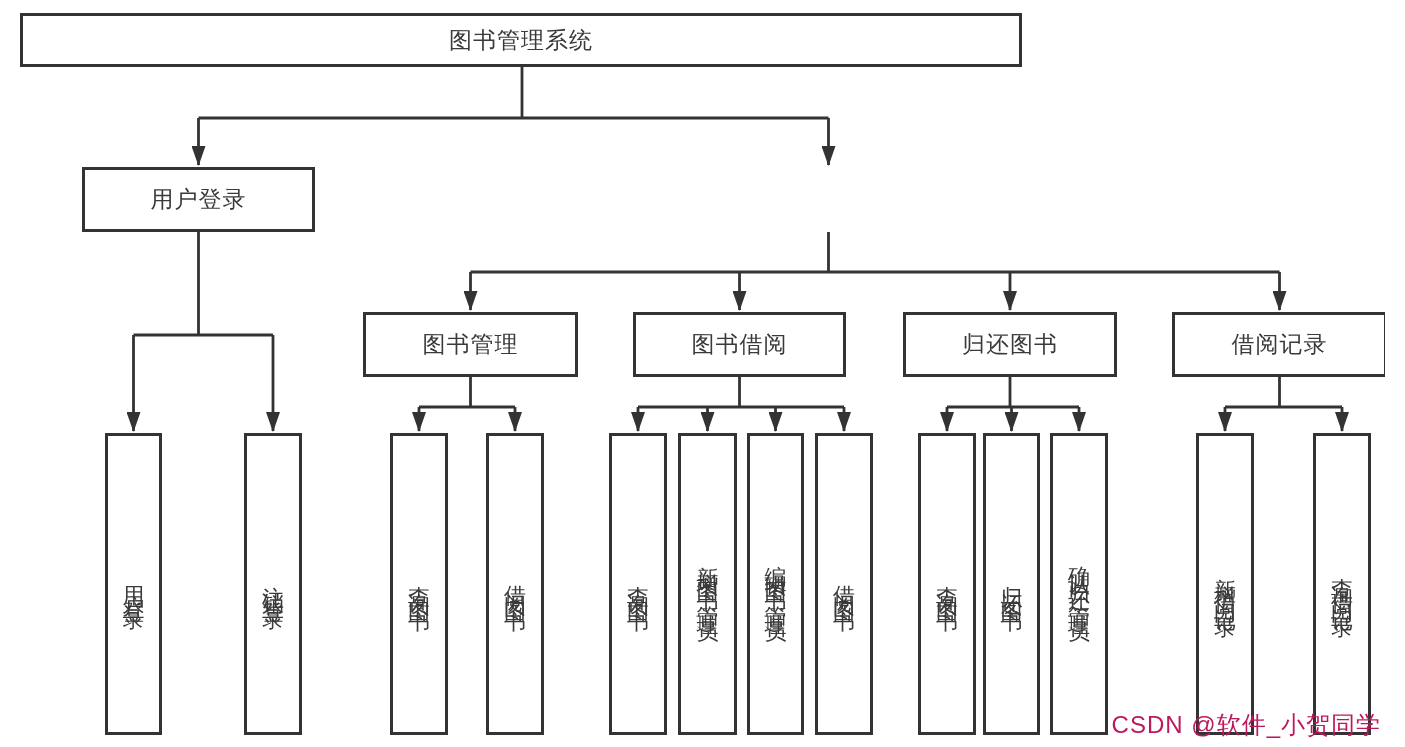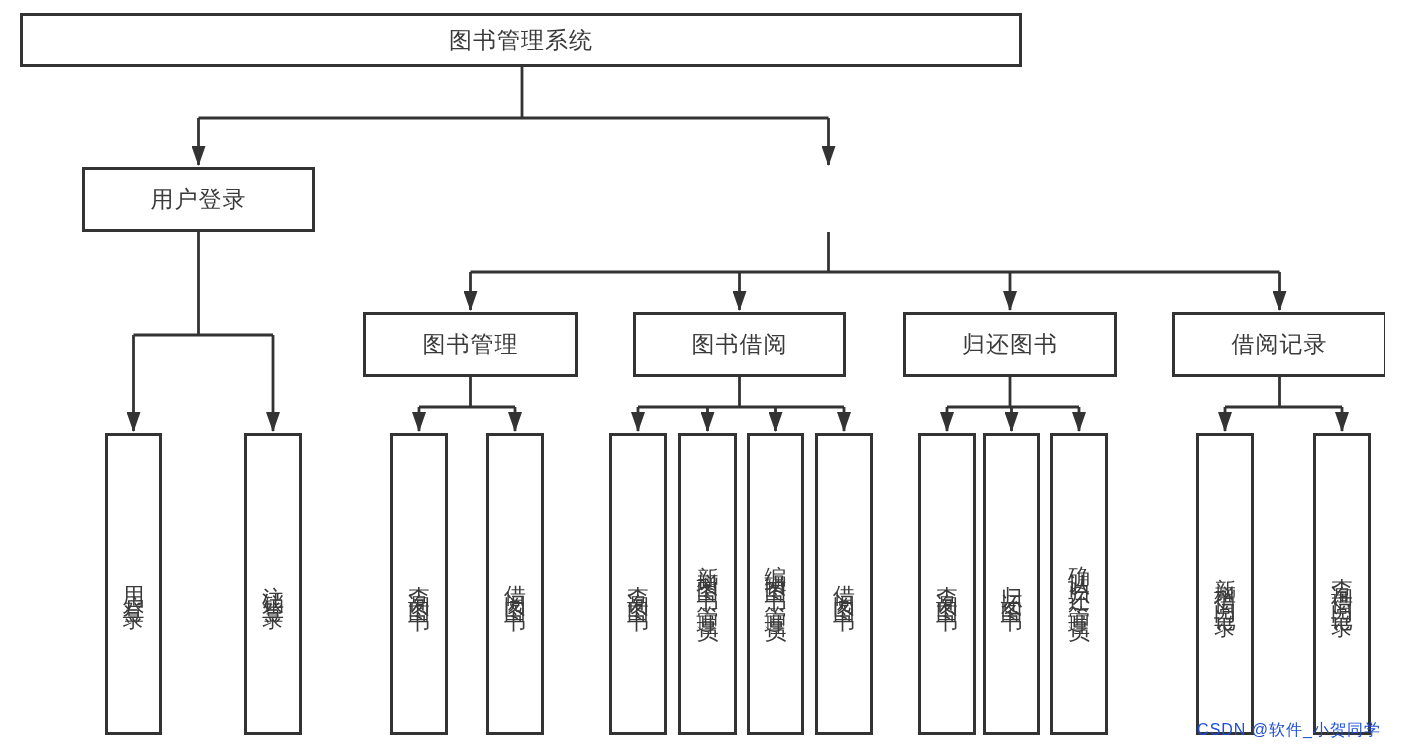--- a/index.html
+++ b/index.html
@@ -13,21 +13,21 @@
     border:3px solid #333333;color:#3a3a3a;z-index:2;
     display:flex;align-items:center;justify-content:center;text-align:center;
   }
   .hbox{font-size:23px;letter-spacing:1px;}
   .vbox span{
     writing-mode:vertical-lr;text-orientation:mixed;
     font-size:22px;letter-spacing:8px;line-height:1;
   }
   .watermark{
     position:absolute;right:4px;bottom:6px;z-index:6;
-    font-size:16px;letter-spacing:1px;color:#1d4ed8;white-space:nowrap;
+    font-size:24px;letter-spacing:1px;color:#be185d;white-space:nowrap;
   }
 </style>
 </head>
 <body>
 
 <div class="stage">
 
   <svg class="connectors" width="1405" height="747" viewBox="0 0 1405 747">
     <defs>
       <marker id="arrow" markerUnits="userSpaceOnUse" markerWidth="20" markerHeight="14" viewBox="0 0 20 14" refX="19" refY="7" orient="auto">

